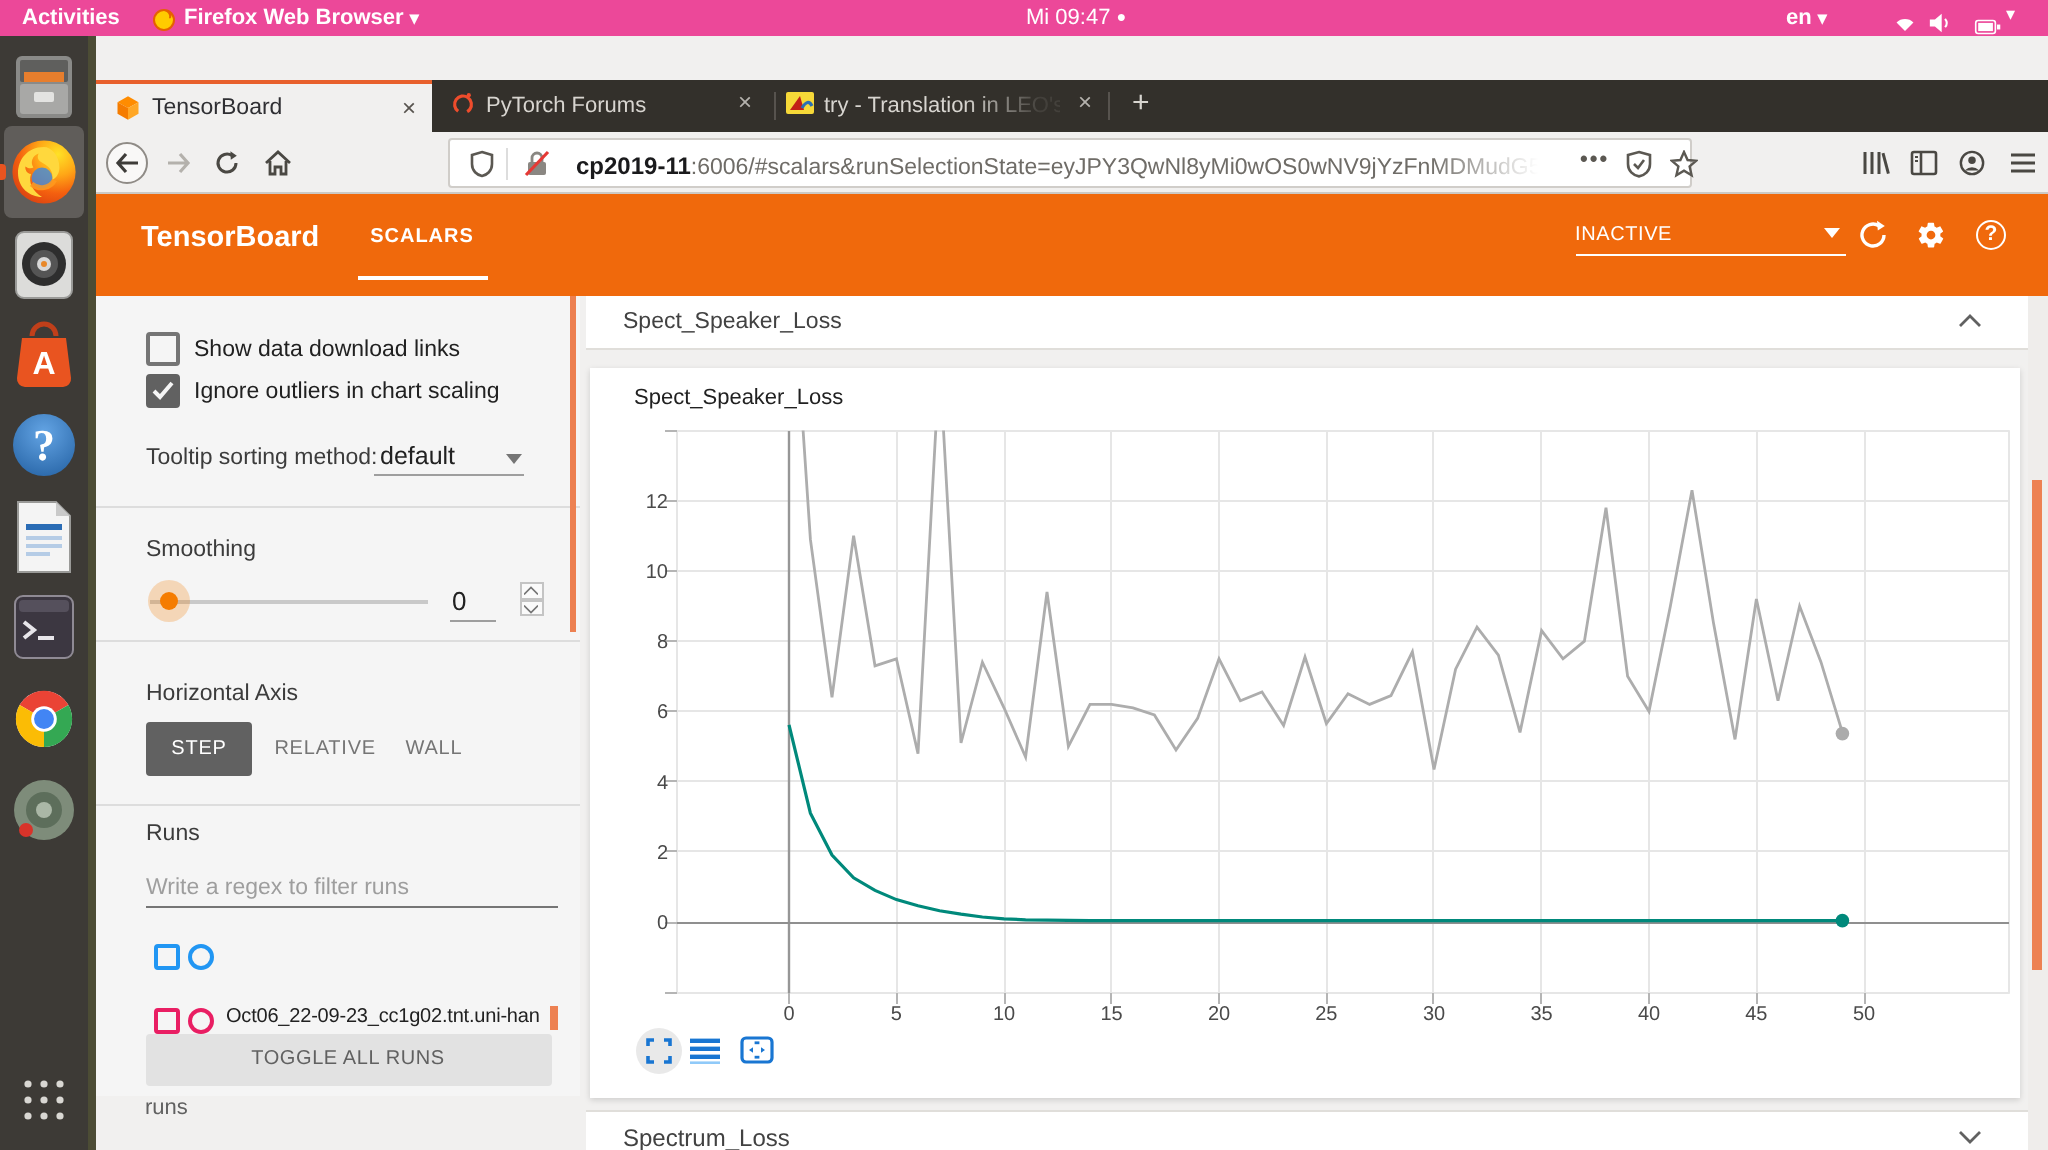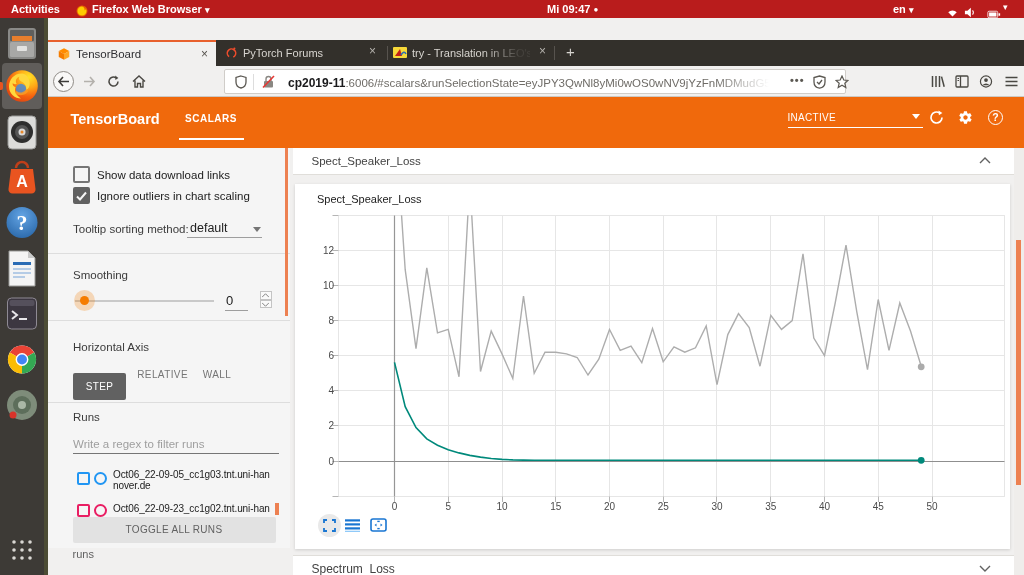--- a/index.html
+++ b/index.html
@@ -3,28 +3,28 @@
 <meta charset="utf-8">
 <style>
   * { margin:0; padding:0; box-sizing:border-box; }
   html,body { width:1024px; height:575px; overflow:hidden; }
   body { font-family:"Liberation Sans", sans-serif; position:relative; background:#f1f0ef; }
   .abs { position:absolute; }
 </style>
 </head>
 <body>
 
-<div class="abs" style="left:0;top:0;width:1024px;height:18px;background:#b91c1c;z-index:50;">
+<div class="abs" style="left:0;top:0;width:1024px;height:18px;background:#ec4899;z-index:50;">
   <div class="abs" style="left:11px;top:3px;color:#fff;font-size:11px;font-weight:bold;">Activities</div>
   <div class="abs" style="left:76px;top:3px;width:12px;height:12px;"><svg width="12" height="12" viewBox="0 0 24 24">
         <circle cx="12" cy="12" r="11" fill="#e66000"></circle>
         <path d="M12 3 a9 9 0 1 0 9 9 c0-2-1-4-2-5 1 3-1 4-2 3 1-3-1-6-5-7z" fill="#ffcb00"></path>
       </svg></div>
   <div class="abs" style="left:92px;top:3px;color:#fff;font-size:11px;font-weight:bold;">Firefox Web Browser <span style="font-size:9px;">▾</span></div>
-  <div class="abs" style="left:547px;top:3px;color:#fff;font-size:11px;font-weight:bold;">Mi 09:47 <span style="font-size:8px;position:relative;top:-1px;">●</span></div>
+  <div class="abs" style="left:513px;top:3px;color:#fff;font-size:11px;font-weight:normal;">Mi 09:47 <span style="font-size:8px;position:relative;top:-1px;">●</span></div>
   <div class="abs" style="left:893px;top:3px;color:#fff;font-size:11px;font-weight:bold;">en <span style="font-size:9px;">▾</span></div>
 
   <div class="abs" style="left:947px;top:4px;"><svg width="11" height="10" viewBox="0 0 14 13">
         <path d="M7 11 L1.5 5.5 A8 8 0 0 1 12.5 5.5 Z" fill="#fff"></path>
       </svg></div>
 
   <div class="abs" style="left:964px;top:3.5px;"><svg width="12" height="11" viewBox="0 0 14 13">
         <path d="M1 4.5 h3 l4-3.5 v11 l-4-3.5 h-3 z" fill="#fff"></path>
         <path d="M10 4 q2 2.5 0 5" stroke="#fff" fill="none" stroke-width="1.2"></path>
       </svg></div>
@@ -294,33 +294,32 @@
       </div>
     <div class="abs" style="left:211.5px;top:151.5px;width:12px;height:8.5px;border:1px solid #c4c4c4;background:#fafafa;">
         <svg width="7" height="5" viewBox="0 0 8 5" style="display:block;margin:1.5px auto;">
           <path d="M0 0.5 L4 4.5 L8 0.5" stroke="#757575" fill="none"></path>
         </svg>
       </div>
 
     <div class="abs" style="left:0;top:172px;width:242px;height:1px;background:#ddd;"></div>
 
     <div class="abs" style="left:25px;top:193px;font-size:11.5px;color:#3c3c3c;">Horizontal Axis</div>
-    <div class="abs" style="left:25px;top:213px;width:53px;height:27px;background:#616161;border-radius:2px;color:#fff;font-size:10px;text-align:center;line-height:27px;letter-spacing:0.4px;margin-top:12px;">STEP</div>
+    <div class="abs" style="left:25px;top:213px;width:53px;height:27px;background:#616161;border-radius:2px;color:#fff;font-size:10px;text-align:center;line-height:27px;letter-spacing:0.4px;">STEP</div>
     <div class="abs" style="left:80px;top:213px;width:60px;height:27px;color:#757575;font-size:10px;text-align:right;line-height:27px;letter-spacing:0.4px;">RELATIVE</div>
     <div class="abs" style="left:145px;top:213px;width:48px;height:27px;color:#757575;font-size:10px;text-align:center;line-height:27px;letter-spacing:0.4px;">WALL</div>
 
     <div class="abs" style="left:0;top:254px;width:242px;height:1px;background:#ddd;"></div>
 
     <div class="abs" style="left:25px;top:263px;font-size:11.5px;color:#3c3c3c;">Runs</div>
     <div class="abs" style="left:25px;top:290px;font-size:11.5px;color:#9e9e9e;">Write a regex to filter runs</div>
     <div class="abs" style="left:25px;top:304.5px;width:206px;height:1px;background:#757575;"></div>
 
     <div class="abs" style="left:29px;top:323.5px;width:13px;height:13px;border:2px solid #2196f3;border-radius:2px;"></div>
     <div class="abs" style="left:46px;top:324px;width:13px;height:13px;border:2px solid #2196f3;border-radius:50%;"></div>
-    <div class="abs" style="left:65px;top:321px;font-size:10px;letter-spacing:-0.1px;line-height:11px;color:#212121;white-space:nowrap;">Oct06_22-09-05_cc1g03.tnt.uni-han<br>nover.de</div>
 
     <div class="abs" style="left:29px;top:355.5px;width:13px;height:13px;border:2px solid #e91e63;border-radius:2px;"></div>
     <div class="abs" style="left:46px;top:356px;width:13px;height:13px;border:2px solid #e91e63;border-radius:50%;"></div>
     <div class="abs" style="left:65px;top:355px;font-size:10px;letter-spacing:-0.1px;line-height:11px;color:#212121;white-space:nowrap;">Oct06_22-09-23_cc1g02.tnt.uni-han</div>
 
     <div class="abs" style="left:226.5px;top:354.5px;width:4px;height:12px;background:#ed8152;"></div>
 
     <div class="abs" style="left:24.5px;top:369px;width:203px;height:25.5px;background:#e2e2e2;border-radius:2px;color:#616161;font-size:10px;text-align:center;line-height:25.5px;letter-spacing:0.3px;">TOGGLE ALL RUNS</div>
     <div class="abs" style="left:24.5px;top:400px;font-size:11px;color:#616161;">runs</div>
   </div>

